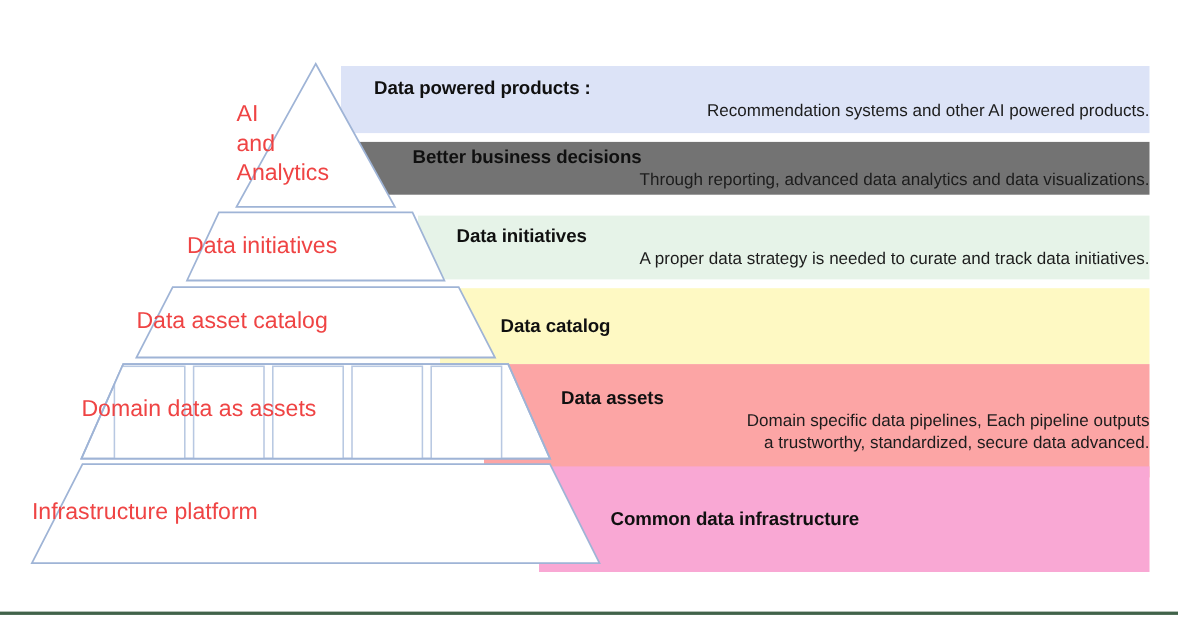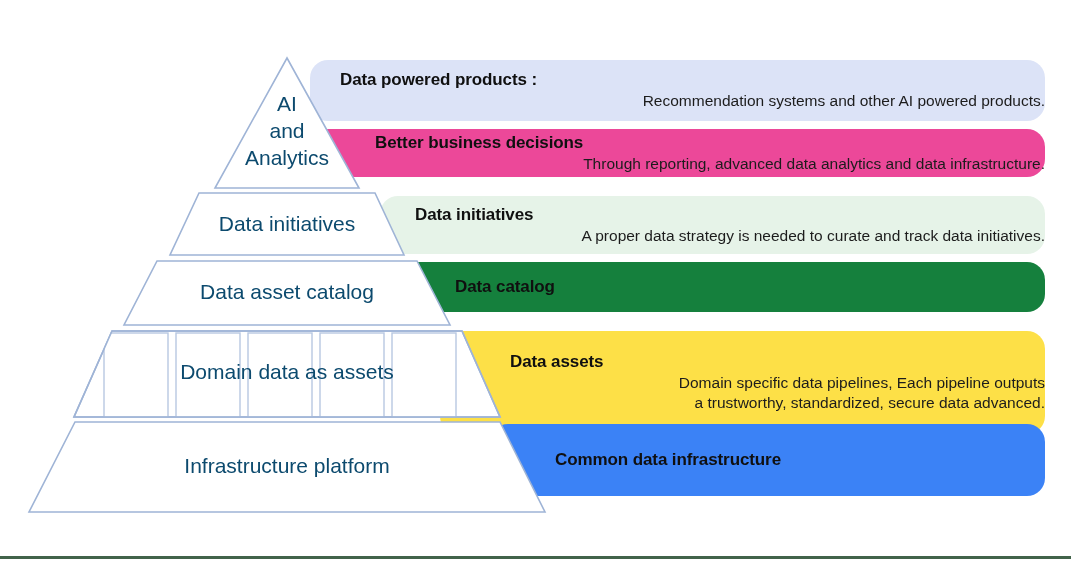--- a/index.html
+++ b/index.html
@@ -21,21 +21,20 @@
   }
 
   
   .band {
     position: absolute;
     box-sizing: border-box;
     display: flex;
     flex-direction: column;
     justify-content: center;
     z-index: 1;
-    border-radius: 18px;
   }
   .band-title {
     font-weight: bold;
     font-size: 17px;
     line-height: 1.28;
     letter-spacing: -0.1px;
     color: #101010;
     white-space: nowrap;
   }
   .band-desc {
@@ -62,24 +61,23 @@
     stroke-width: 1.6;
   }
   #pyramid .subbox {
     fill: #ffffff;
     stroke: #b8c8e2;
     stroke-width: 1.4;
   }
   .layer-label {
     position: absolute;
     z-index: 3;
-    text-align: center;
     font-size: 21px;
     line-height: 1.28;
-    color: #0c4a6e;
+    color: #ef4444;
     white-space: pre-line;
     pointer-events: none;
   }
 
   
   #bottom-rule {
     position: absolute;
     left: 0;
     top: 556px;
     width: 1071px;
@@ -91,41 +89,41 @@
 </head>
 <body>
 
 <div id="canvas">
 
   <div class="band" style="left: 310px; top: 60px; width: 735px; height: 61px; padding-left: 30px; background: rgb(220, 227, 247);">
     <div class="band-title">Data powered products :</div>
     <div class="band-desc">Recommendation systems and other AI powered products.</div>
   </div>
 
-  <div class="band" style="left: 310px; top: 129px; width: 735px; height: 48px; padding-left: 65px; background: #ec4899;">
+  <div class="band" style="left: 310px; top: 129px; width: 735px; height: 48px; padding-left: 65px; background: #737373;">
     <div class="band-title">Better business decisions</div>
-    <div class="band-desc">Through reporting, advanced data analytics and data infrastructure.</div>
+    <div class="band-desc">Through reporting, advanced data analytics and data visualizations.</div>
   </div>
 
   <div class="band" style="left: 380px; top: 196px; width: 665px; height: 58px; padding-left: 35px; background: rgb(230, 243, 232);">
     <div class="band-title">Data initiatives</div>
     <div class="band-desc">A proper data strategy is needed to curate and track data initiatives.</div>
   </div>
 
-  <div class="band" style="left: 400px; top: 262px; width: 645px; height: 50px; padding-left: 55px; background: #15803d;">
+  <div class="band" style="left: 400px; top: 262px; width: 645px; height: 69px; padding-left: 55px; background: #fef9c3;">
     <div class="band-title">Data catalog</div>
   </div>
 
-  <div class="band" style="left: 440px; top: 331px; width: 605px; height: 103px; padding-left: 70px; background: #fde047;">
+  <div class="band" style="left: 440px; top: 331px; width: 605px; height: 103px; padding-left: 70px; background: #fca5a5;">
     <div class="band-title">Data assets</div>
     <div class="band-desc">Domain specific data pipelines, Each pipeline outputs
 a trustworthy, standardized, secure data advanced.</div>
   </div>
 
-  <div class="band" style="left: 490px; top: 424px; width: 555px; height: 72px; padding-left: 65px; background: #3b82f6;">
+  <div class="band" style="left: 490px; top: 424px; width: 555px; height: 96px; padding-left: 65px; background: #f9a8d4;">
     <div class="band-title">Common data infrastructure</div>
   </div>
 
   <svg id="pyramid" viewBox="0 0 1071 562">
 
     <polygon class="shape" points="287,58 359,188 215,188" stroke="#9fb4d6"></polygon>
 
     <polygon class="shape" points="199,193 375,193 404,255 170,255" stroke="#9fb4d6"></polygon>
 
     <polygon class="shape" points="157,261 417,261 450,325 124,325" stroke="#9fb4d6"></polygon>

